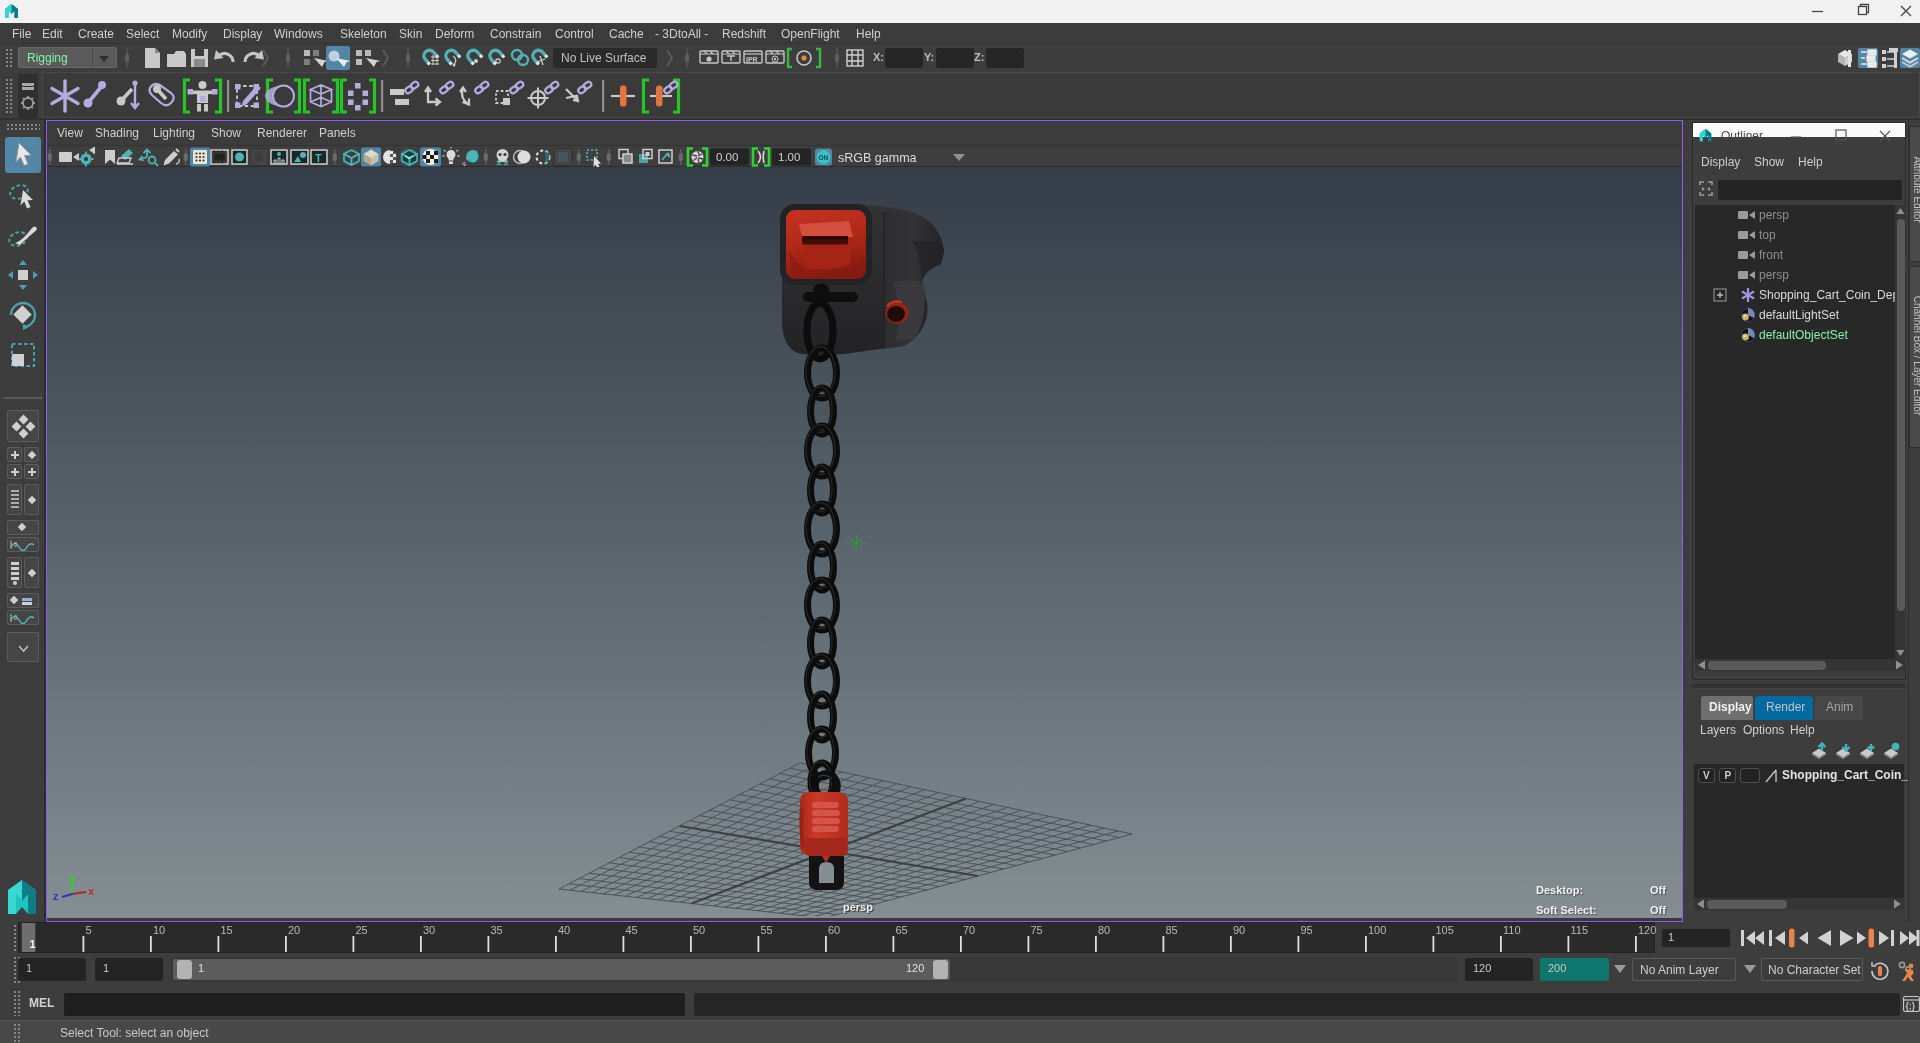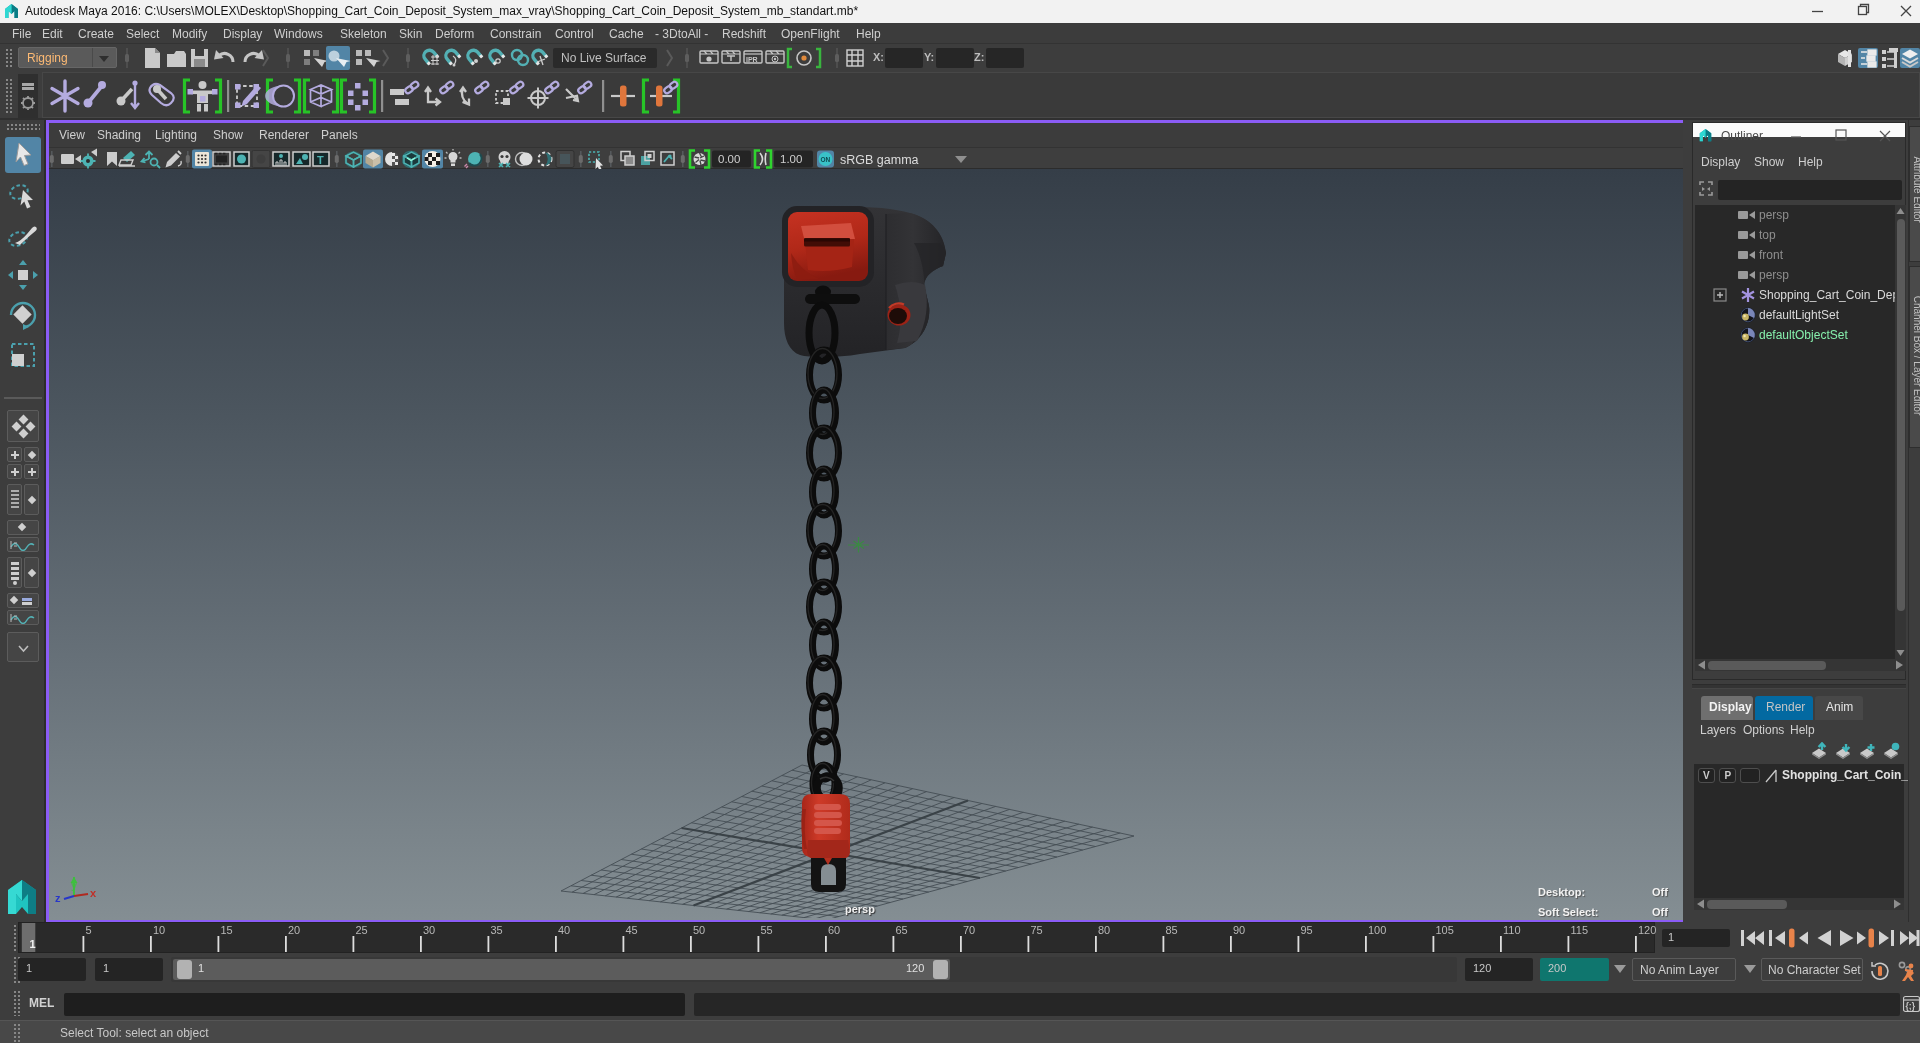--- a/index.html
+++ b/index.html
@@ -10,21 +10,20 @@
 </style></head><body>
 
 <div class="a" style="left:0;top:0;width:1920px;height:23px;background:#f2f2f2">
  <div class="a" style="left:3px;top:3px">
       <svg width="17" height="17" viewBox="0 0 17 17">
         <path d="M2 6 L8.5 1 L15 6 L15 15 L11.5 15 L11.5 8 L8.5 11 L5.5 8 L5.5 15 L2 15 Z" fill="#14a0a8"></path>
         <path d="M8.5 1 L15 6 L15 15 L11.5 15 L11.5 8 L8.5 11 Z" fill="#0b7c85"></path>
         <path d="M2 6 L8.5 1 L8.5 11 L5.5 8 L5.5 15 L2 15 Z" fill="#2fd8d2"></path>
       </svg>
     </div>
- <div class="a" style="left:25px;top:4px;font-size:12px;color:#111;white-space:nowrap">Autodesk Maya 2016: C:\Users\MOLEX\Desktop\Shopping_Cart_Coin_Deposit_System_max_vray\Shopping_Cart_Coin_Deposit_System_mb_standart.mb*</div>
  <svg class="a" style="left:1805px;top:0" width="115" height="23" viewBox="0 0 115 23">
    <g stroke="#444" stroke-width="1.3" fill="none">
    <path d="M7 11.5 h11"></path>
    <rect x="53.5" y="6.5" width="8" height="8"></rect>
         <path d="M55.5 6.5 v-2 h8 v8 h-2"></path>
    <path d="M96 6 l10 10 M106 6 l-10 10"></path>
    </g>
  </svg>
 </div>
 <div class="a mtxt" style="left:0;top:23px;width:1920px;height:21px;background:#3c3c3c;border-bottom:1px solid #333">
@@ -42,21 +41,21 @@
     <span class="a" style="left:555px;top:4px">Control</span>
     <span class="a" style="left:609px;top:4px">Cache</span>
     <span class="a" style="left:655px;top:4px">- 3DtoAll -</span>
     <span class="a" style="left:722px;top:4px">Redshift</span>
     <span class="a" style="left:781px;top:4px">OpenFlight</span>
     <span class="a" style="left:856px;top:4px">Help</span>
   </div>
 <div class="a" style="left:0;top:44px;width:1920px;height:28px;background:#3d3d3d">
 <div class="a dots" style="left:5px;top:4px;width:8px;height:20px"></div>
 <div class="a" style="left:18px;top:3px;width:99px;height:21px;background:#5a5a5a;border:1px solid #666;border-radius:2px">
-  <span style="position:absolute;left:8px;top:3px;font-size:12px;color:#fdba74">Rigging</span>
+  <span style="position:absolute;left:8px;top:3px;font-size:12px;color:#86efac">Rigging</span>
   <div class="a" style="right:0;top:0;width:24px;height:19px;border-left:1px solid #4a4a4a"></div>
   <div class="a" style="right:7px;top:8px;width:0;height:0;border-left:5px solid transparent;border-right:5px solid transparent;border-top:6px solid #2e2e2e"></div>
 </div>
 <svg class="a" style="left:120px;top:0" width="920" height="28" viewBox="0 0 920 28">
  <g>
  <rect x="6" y="4" width="2" height="20" fill="#4e4e4e"></rect>
         <rect x="5" y="10" width="4" height="8" rx="1.5" fill="#5e5e5e"></rect>
  <g fill="#c4c4c4">
    <path d="M25 4 h10 l5 5 v15 h-15 Z" fill="#c9c9c9"></path>
           <path d="M35 4 l5 5 h-5 Z" fill="#8a8a8a"></path>
@@ -457,21 +456,21 @@
     </div>
     <div class="a" style="left:4px;top:758px">
       <svg width="36" height="38" viewBox="0 0 36 38">
         <path d="M4 12 L18 2 L32 12 L32 36 L24 36 L24 16 L18 23 L12 16 L12 36 L4 36 Z" fill="#17a2a8"></path>
         <path d="M18 2 L32 12 L32 36 L24 36 L24 16 L18 23 Z" fill="#0e7d85"></path>
         <path d="M4 12 L18 2 L18 23 L12 16 L12 36 L4 36 Z" fill="#36d9d3"></path>
         <path d="M12 16 L18 23 L24 16 L24 36 L18 29 L12 36 Z" fill="#1fc4c0"></path>
       </svg>
     </div>
   </div>
-<div class="a" style="left:46px;top:120px;width:1637px;height:802px;border:3px solid #8b5cf6;background:#3a3a3a">
+<div class="a" style="left:46px;top:120px;width:1637px;height:802px;border:1px solid #8b5cf6;background:#3a3a3a">
     <div class="a mtxt" style="left:0;top:0;width:1635px;height:24px;background:#3c3c3c">
       <span class="a" style="left:10px;top:5px">View</span>
       <span class="a" style="left:48px;top:5px">Shading</span>
       <span class="a" style="left:106px;top:5px">Lighting</span>
       <span class="a" style="left:164px;top:5px">Show</span>
       <span class="a" style="left:210px;top:5px">Renderer</span>
       <span class="a" style="left:272px;top:5px">Panels</span>
     </div>
     <div class="a" style="left:0;top:24px;width:1635px;height:22px;background:#3e3e3e;border-top:1px solid #333;border-bottom:1px solid #2c2c2c">
       <svg width="1000" height="22" viewBox="0 0 1000 22" style="overflow:visible">
@@ -866,21 +865,21 @@
     <div class="a" style="left:9px;top:564px;width:214px;height:5px;background:#333;border-top:1px solid #2b2b2b;border-bottom:1px solid #454545"></div>
     <div class="a" style="left:9px;top:574px;width:214px;height:344px">
       <div class="a" style="left:0;top:2px;width:214px;height:24px">
 <div class="a" style="left:9px;top:0;width:52px;height:24px;background:#6f6f6f;border-radius:3px 3px 0 0">
           <span class="a" style="left:8px;top:4px;font-size:12px;color:#f2f2f2;font-weight:bold">Display</span>
         </div>
 <div class="a" style="left:63px;top:0;width:58px;height:24px;background:#0369a1;border-radius:3px 3px 0 0">
           <span class="a" style="left:11px;top:4px;font-size:12px;color:#c4c4c4">Render</span>
         </div>
 <div class="a" style="left:123px;top:0;width:48px;height:24px;background:#484848;border-radius:3px 3px 0 0">
-          <span class="a" style="left:11px;top:4px;font-size:12px;color:#e5e5e5">Anim</span>
+          <span class="a" style="left:11px;top:4px;font-size:12px;color:#a3a3a3">Anim</span>
         </div>
 </div>
       <div class="a mtxt" style="left:0;top:26px;width:214px;height:22px">
         <span class="a" style="left:8px;top:3px">Layers</span>
         <span class="a" style="left:51px;top:3px">Options</span>
         <span class="a" style="left:98px;top:3px">Help</span>
       </div>
       <svg class="a" style="left:118px;top:48px" width="96" height="20" viewBox="0 0 96 20">
         <g transform="translate(0,0)">
           <path d="M2 11 l7 -4.5 l7 4.5 l-7 4.5 Z" fill="#c9c9c9"></path>

